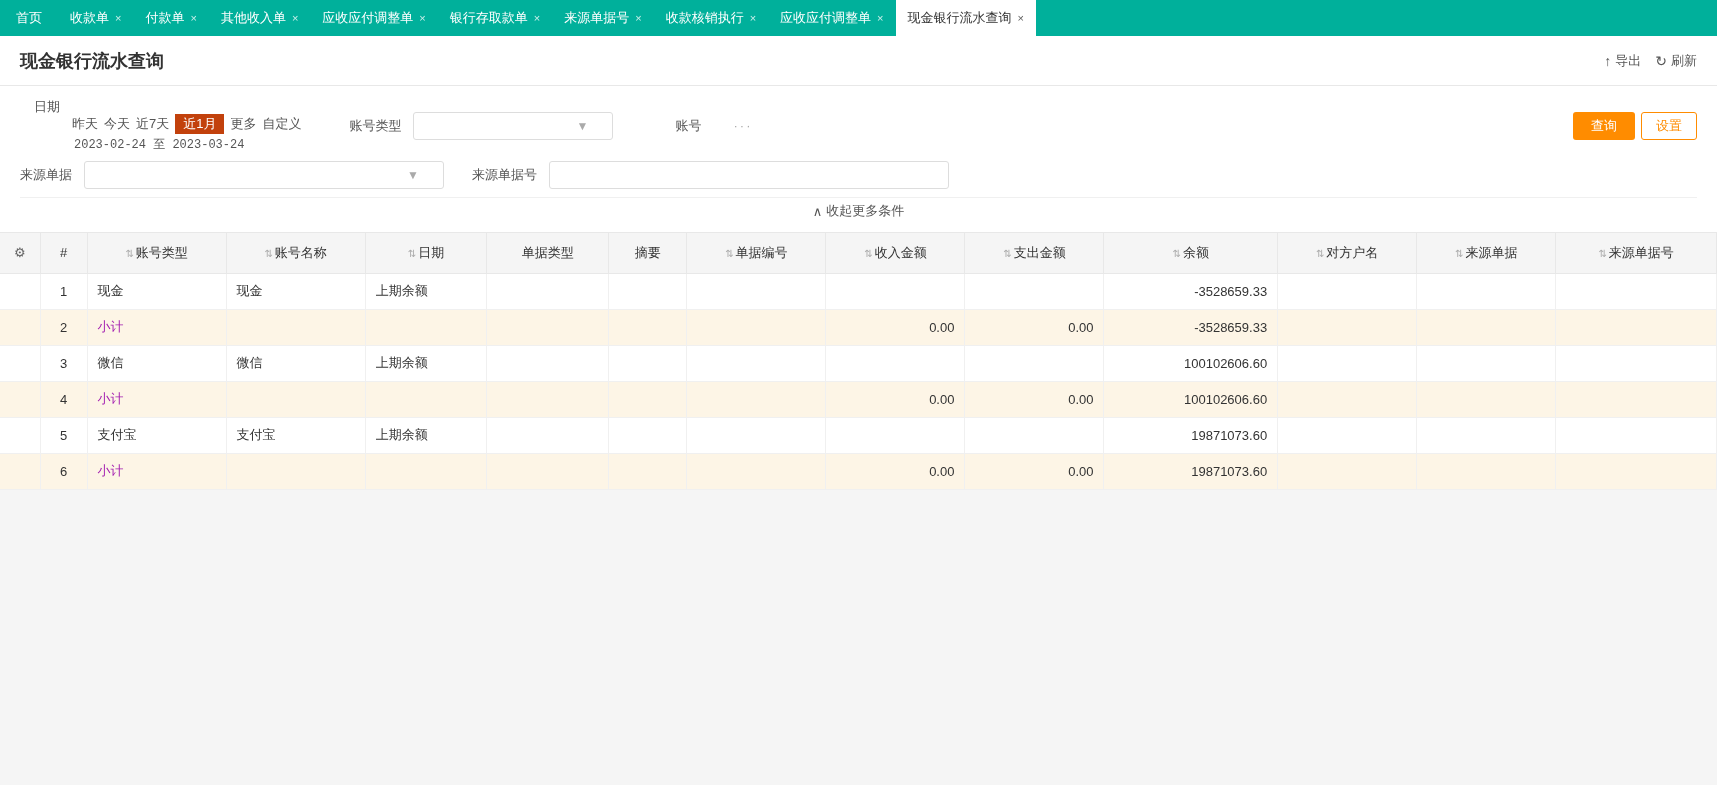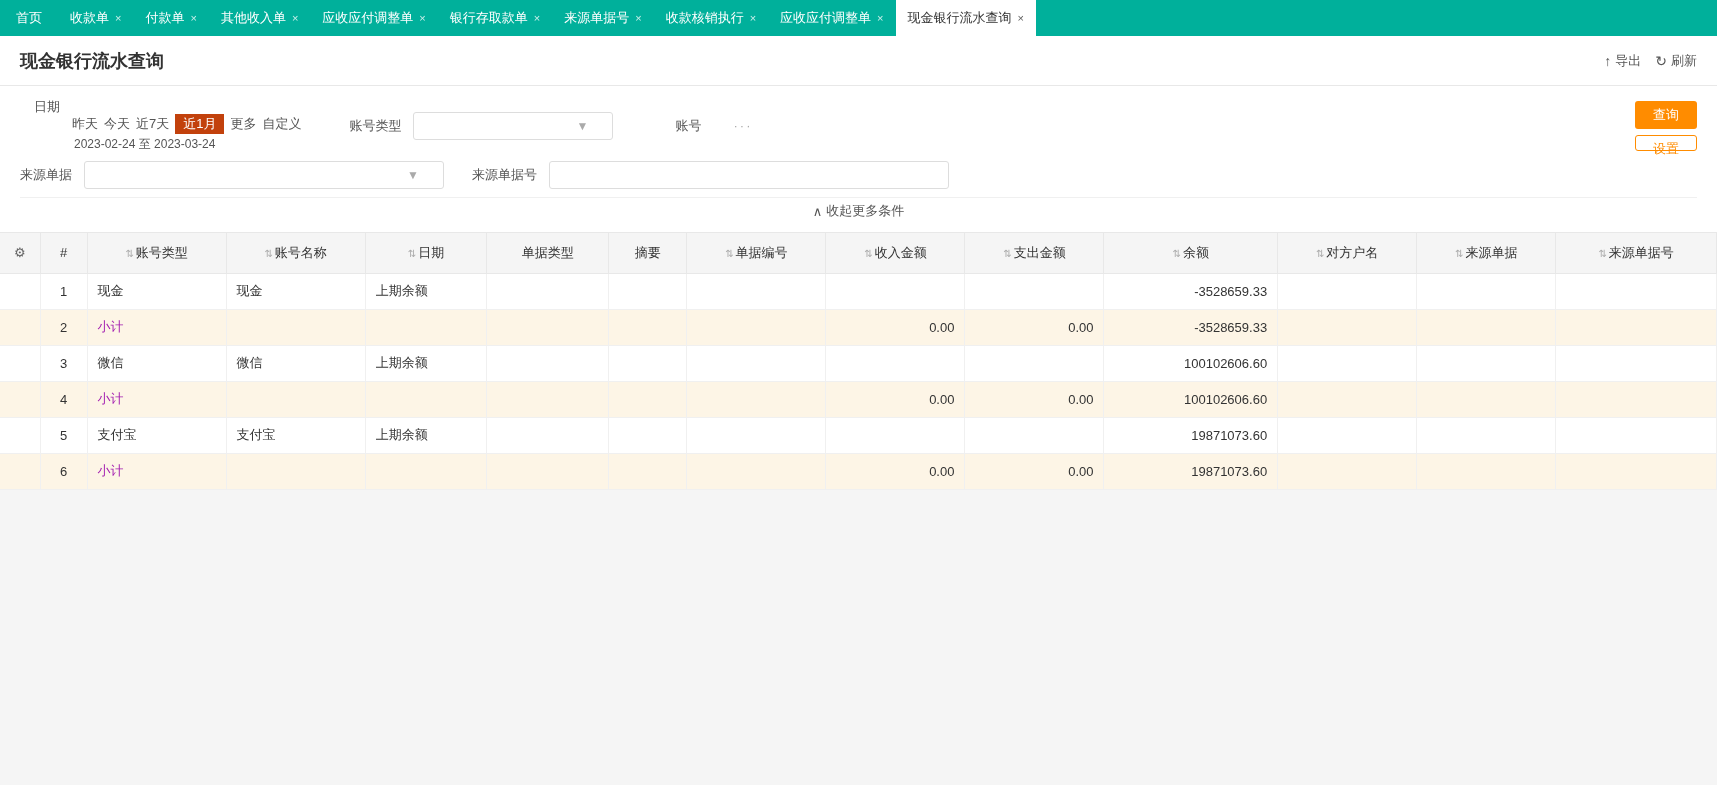--- a/index.html
+++ b/index.html
@@ -143,21 +143,21 @@
       height: 28px;
     }
     .btn-settings {
       background: #fff;
       color: #ff8c00;
       border: 1px solid #ff8c00;
       border-radius: 3px;
       padding: 4px 14px;
       cursor: pointer;
       font-size: 13px;
-      height: 16px;
+      height: 28px;
     }
     .btn-collapse {
       display: flex;
       align-items: center;
       justify-content: center;
       color: #555;
       cursor: pointer;
       font-size: 12px;
       gap: 4px;
       padding: 4px 0;
@@ -306,38 +306,38 @@
       <span class="filter-label">日期</span>
       <div style="display:flex;flex-direction:column;gap:2px;">
         <div class="filter-date-options">
           <span class="date-opt">昨天</span>
           <span class="date-opt">今天</span>
           <span class="date-opt">近7天</span>
           <span class="date-opt active">近1月</span>
           <span class="date-opt">更多</span>
           <span class="date-opt">自定义</span>
         </div>
-        <span style="color:#555;font-size:12px;margin-left:2px;">2023-02-24 至 2023-03-24</span>
+        <span style="color:#555;font-size:12px;margin-left:2px;font-family:Liberation Mono, monospace;">2023-02-24 至 2023-03-24</span>
       </div>
     </div>
 
     <div style="display:flex;align-items:center;gap:8px;margin-left:40px;">
       <span class="filter-label">账号类型</span>
       <div class="filter-select" style="min-width:200px;">
         <span></span>
         <span class="arrow">▼</span>
       </div>
     </div>
 
     <div style="display:flex;align-items:center;gap:24px;margin-left:40px;">
       <span class="filter-label">账号</span>
       <span class="more-dots">···</span>
     </div>
 
-    <div style="margin-left:auto;display:flex;flex-direction:column;gap:6px;">
+    <div style="margin-left:auto;display:flex;flex-direction:row;gap:6px;">
       <button class="btn-query">查询</button>
       <button class="btn-settings">设置</button>
     </div>
   </div>
 
   <div class="filter-row">
     <div style="display:flex;align-items:center;gap:8px;">
       <span class="filter-label">来源单据</span>
       <div class="filter-select" style="min-width:360px;">
         <span></span>

